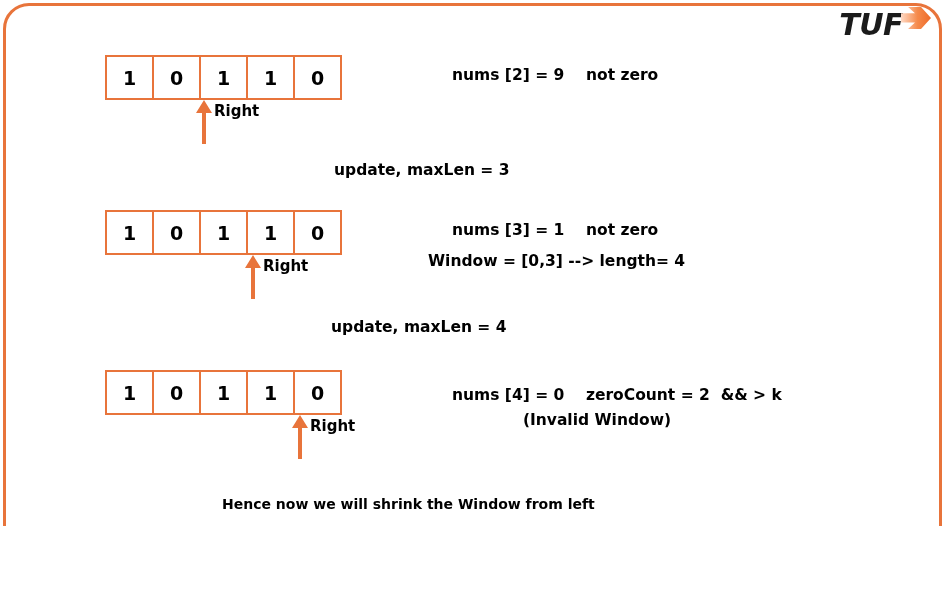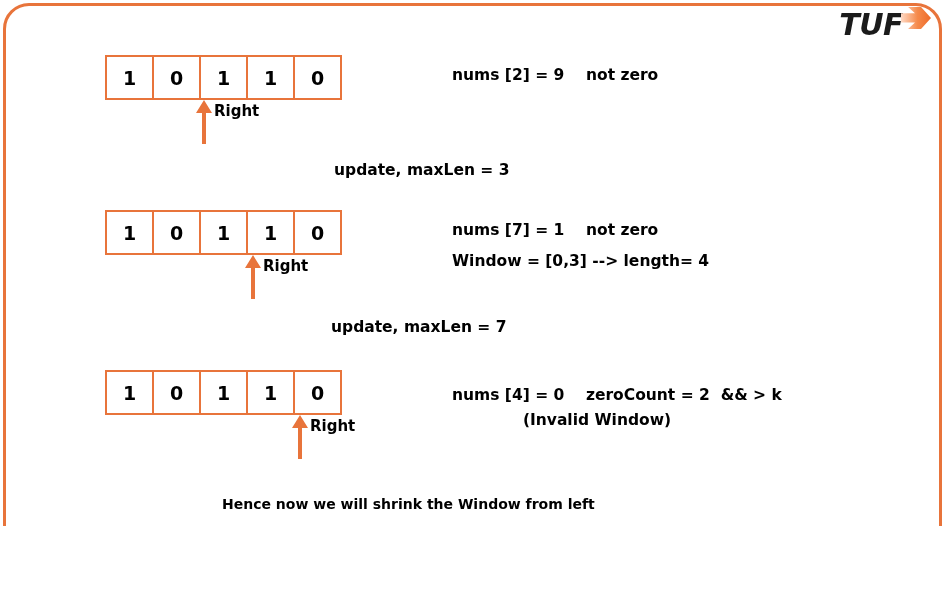--- a/index.html
+++ b/index.html
@@ -180,24 +180,24 @@
 
   <div class="pointer" style="left:243px; top:255px;">
     <span>
       <svg width="20" height="44" viewBox="0 0 20 44">
         <path d="M10 0 L18 13 L12 13 L12 44 L8 44 L8 13 L2 13 Z" fill="#E8743B"></path>
       </svg>
     </span>
     <span class="pointer-label">Right</span>
   </div>
 
-  <div class="note" style="left:452px; top:217px;">nums [7] = 1    not zero</div>
-  <div class="note" style="left:452px; top:248px;">Window = [0,3] --&gt; length= 4</div>
-
-  <div class="update-line" style="left:331px; top:318px;">update, maxLen = 7</div>
+  <div class="note" style="left:452px; top:217px;">nums [3] = 1    not zero</div>
+  <div class="note" style="left:428px; top:248px;">Window = [0,3] --&gt; length= 4</div>
+
+  <div class="update-line" style="left:331px; top:318px;">update, maxLen = 4</div>
 
   <div class="array-row" style="left:105px; top:370px;">
     <div class="cell">1</div>
     <div class="cell">0</div>
     <div class="cell">1</div>
     <div class="cell">1</div>
     <div class="cell">0</div>
   </div>
 
   <div class="pointer" style="left:290px; top:415px;">

